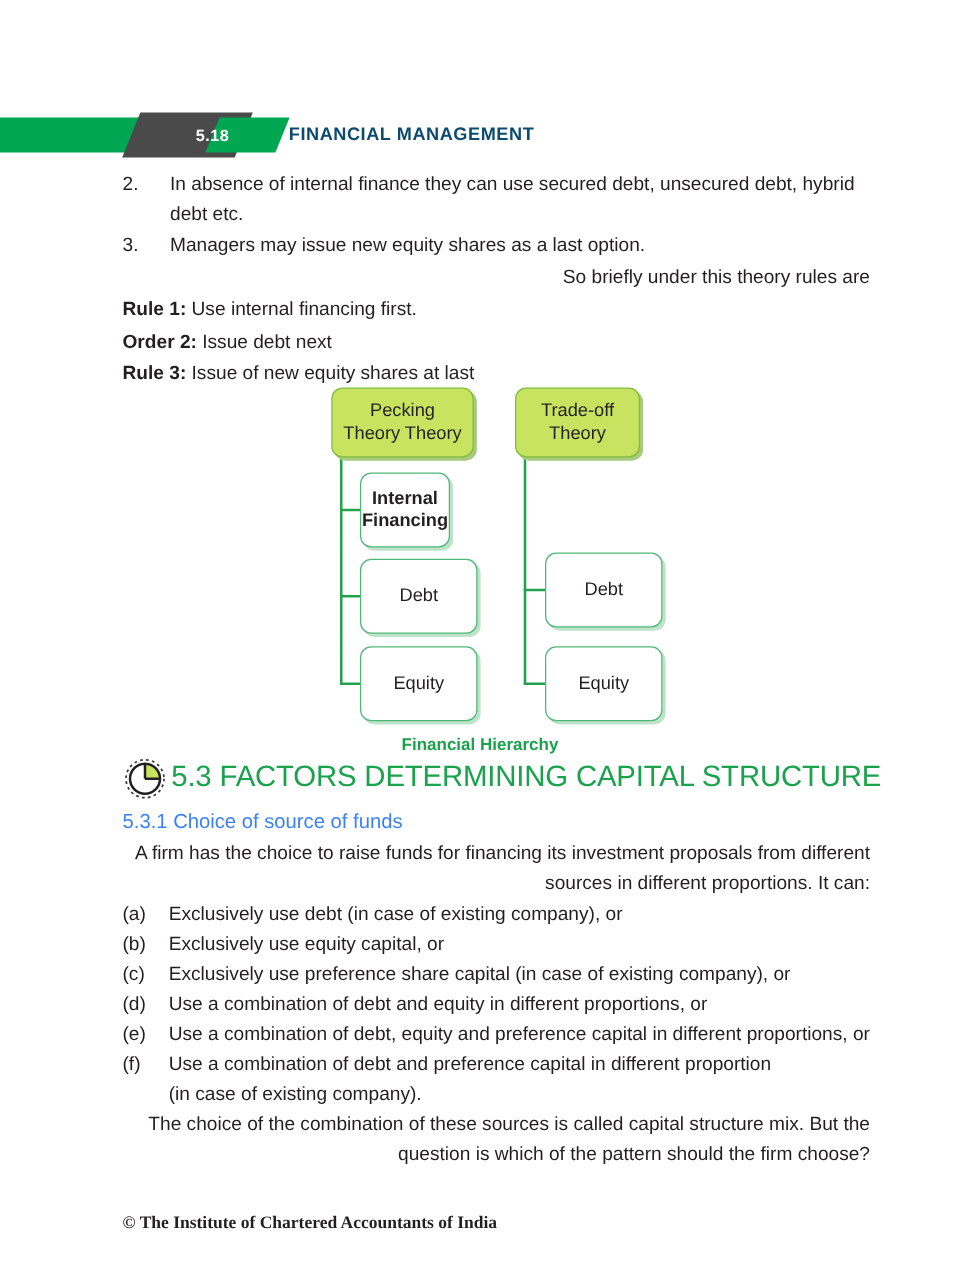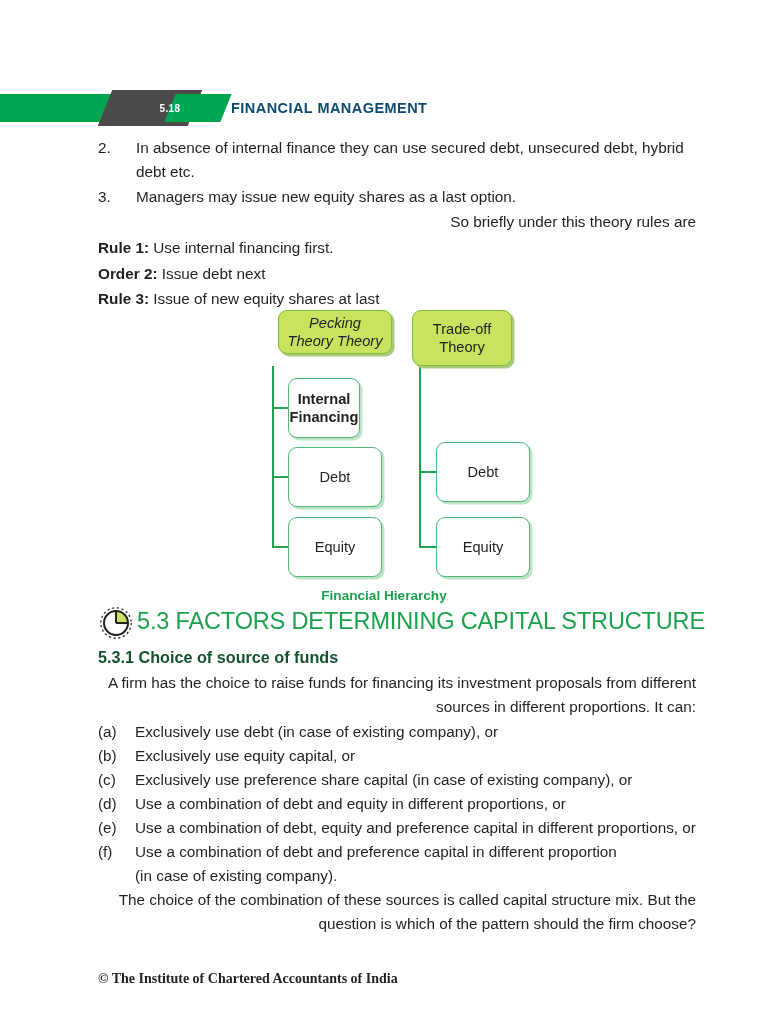--- a/index.html
+++ b/index.html
@@ -19,21 +19,21 @@
     position:absolute;left:105px;top:0;width:90px;height:36px;background:#4a4a4a;
     transform:skewX(-22deg);
   }
   .bar-green-right{
     position:absolute;left:170px;top:4px;width:56px;height:28px;background:#00a651;
     transform:skewX(-22deg);
   }
   .page-num{
     position:absolute;left:140px;top:0;width:60px;height:36px;
     display:flex;align-items:center;justify-content:center;
-    color:#ffffff;font-size:10px;font-weight:bold;letter-spacing:.4px;
+    color:#ffffff;font-size:13px;font-weight:bold;letter-spacing:.4px;
   }
   .chapter-title{
     position:absolute;left:231px;top:0;height:36px;display:flex;align-items:center;
     color:#0c4a6e;font-size:14.5px;font-weight:600;letter-spacing:.45px;
   }
 
   
   .content{position:absolute;left:98px;top:136px;width:598px;}
   .para{font-size:15.3px;line-height:24px;color:#231f20;margin:0 0 1px 0;text-align:right;}
   .numlist{margin:0;padding:0;list-style:none;}
@@ -63,21 +63,21 @@
   }
 
   
   .sec-icon{position:absolute;left:99px;top:606px;width:34px;height:34px;}
   .sec-h1{
     position:absolute;left:137px;top:608px;
     color:#1aa24c;font-size:23.5px;font-weight:normal;letter-spacing:-.15px;
   }
   .sec-h2{
     position:absolute;left:98px;top:648px;
-    color:#14532d;font-size:16.2px;font-weight:bold;
+    color:#3b82f6;font-size:16.2px;font-weight:normal;
   }
 
   .content2{position:absolute;left:98px;top:671px;width:598px;}
   .alist{margin:0;padding:0;list-style:none;}
   .aitem{display:flex;font-size:15.3px;line-height:24px;margin-bottom:0;}
   .aitem .marker{width:37px;flex:0 0 37px;}
   .aitem .txt{flex:1;}
 
   .footer{
     position:absolute;left:98px;top:971px;
@@ -124,21 +124,21 @@
 
     <div class="connector" style="left:272px;top:66px;width:2.4px;height:182px;"></div>
     <div class="connector" style="left:272px;top:107px;width:16px;height:2.4px;"></div>
     <div class="connector" style="left:272px;top:176px;width:16px;height:2.4px;"></div>
     <div class="connector" style="left:272px;top:246px;width:16px;height:2.4px;"></div>
 
     <div class="connector" style="left:419px;top:66px;width:2.4px;height:182px;"></div>
     <div class="connector" style="left:419px;top:171px;width:17px;height:2.4px;"></div>
     <div class="connector" style="left:419px;top:246px;width:17px;height:2.4px;"></div>
 
-    <div class="dbox head" style="left:278px;top:10px;width:114px;height:44px;font-style:italic;">
+    <div class="dbox head" style="left:265px;top:10px;width:114px;height:56px;">
       <span>
         <span>Pecking</span><br>
         <span>Theory Theory</span>
       </span>
     </div>
     <div class="dbox" style="left:288px;top:78px;width:72px;height:60px;font-weight:bold;">
       <span>
         <span>Internal</span><br>
         <span>Financing</span>
       </span>

